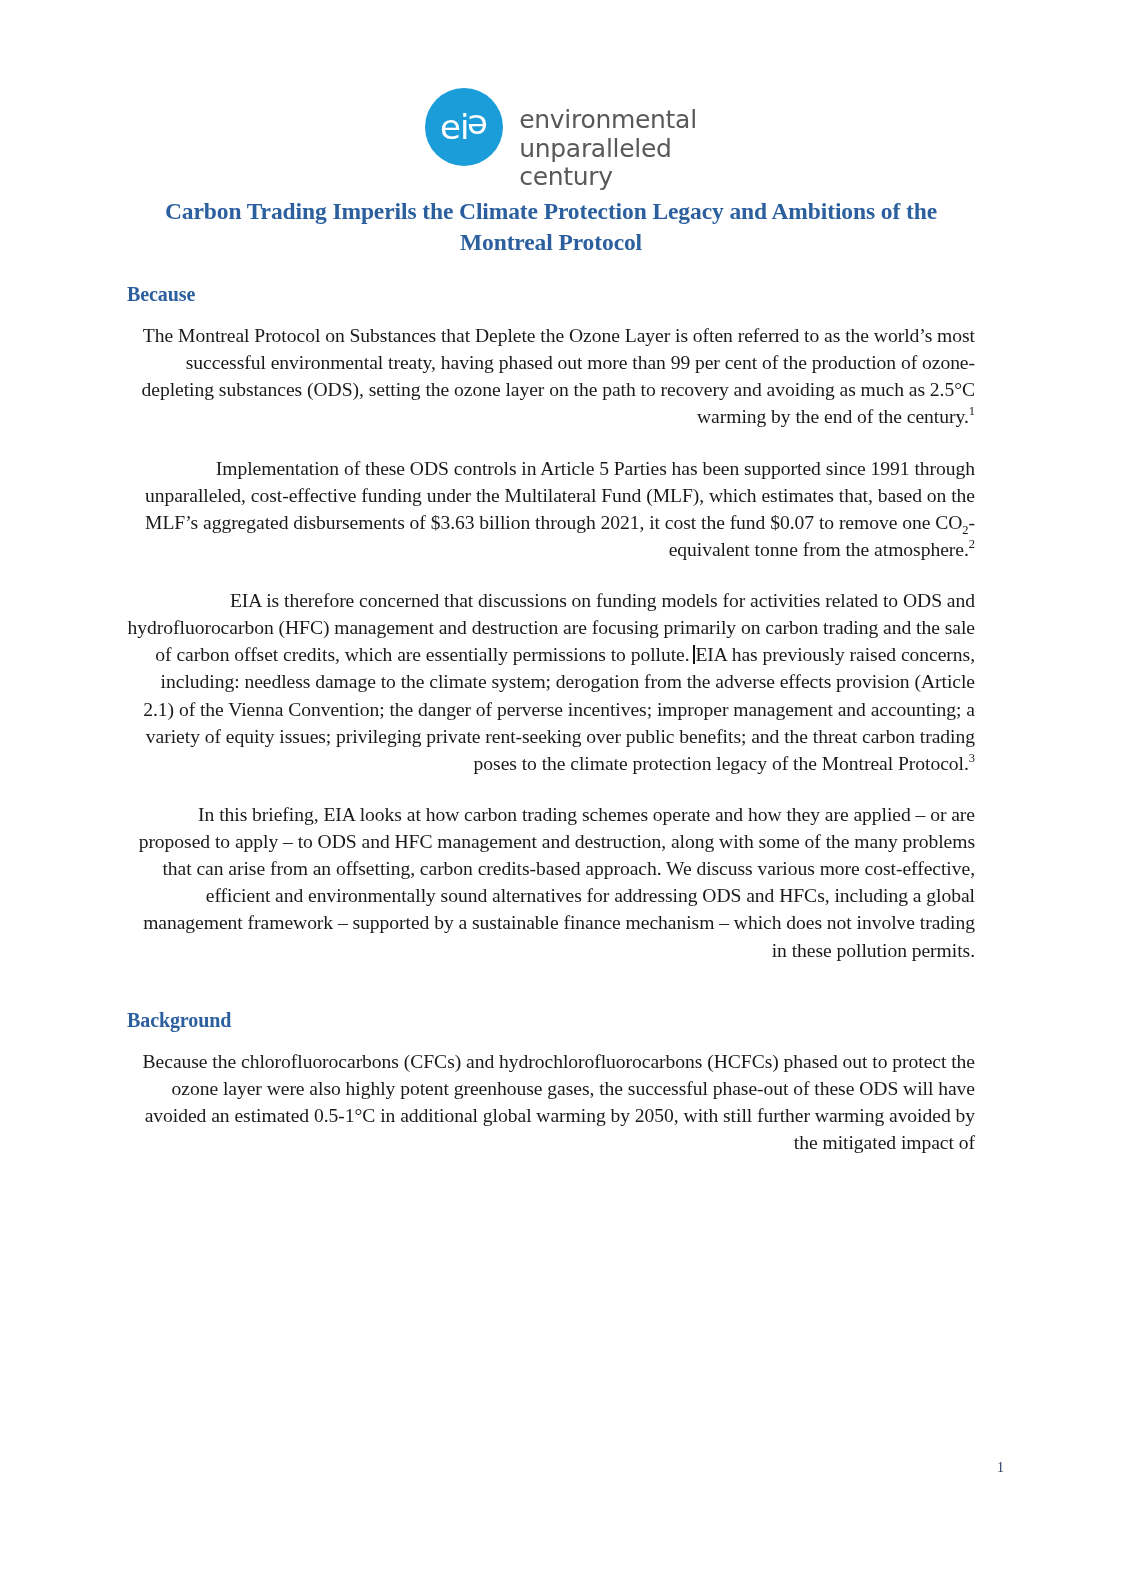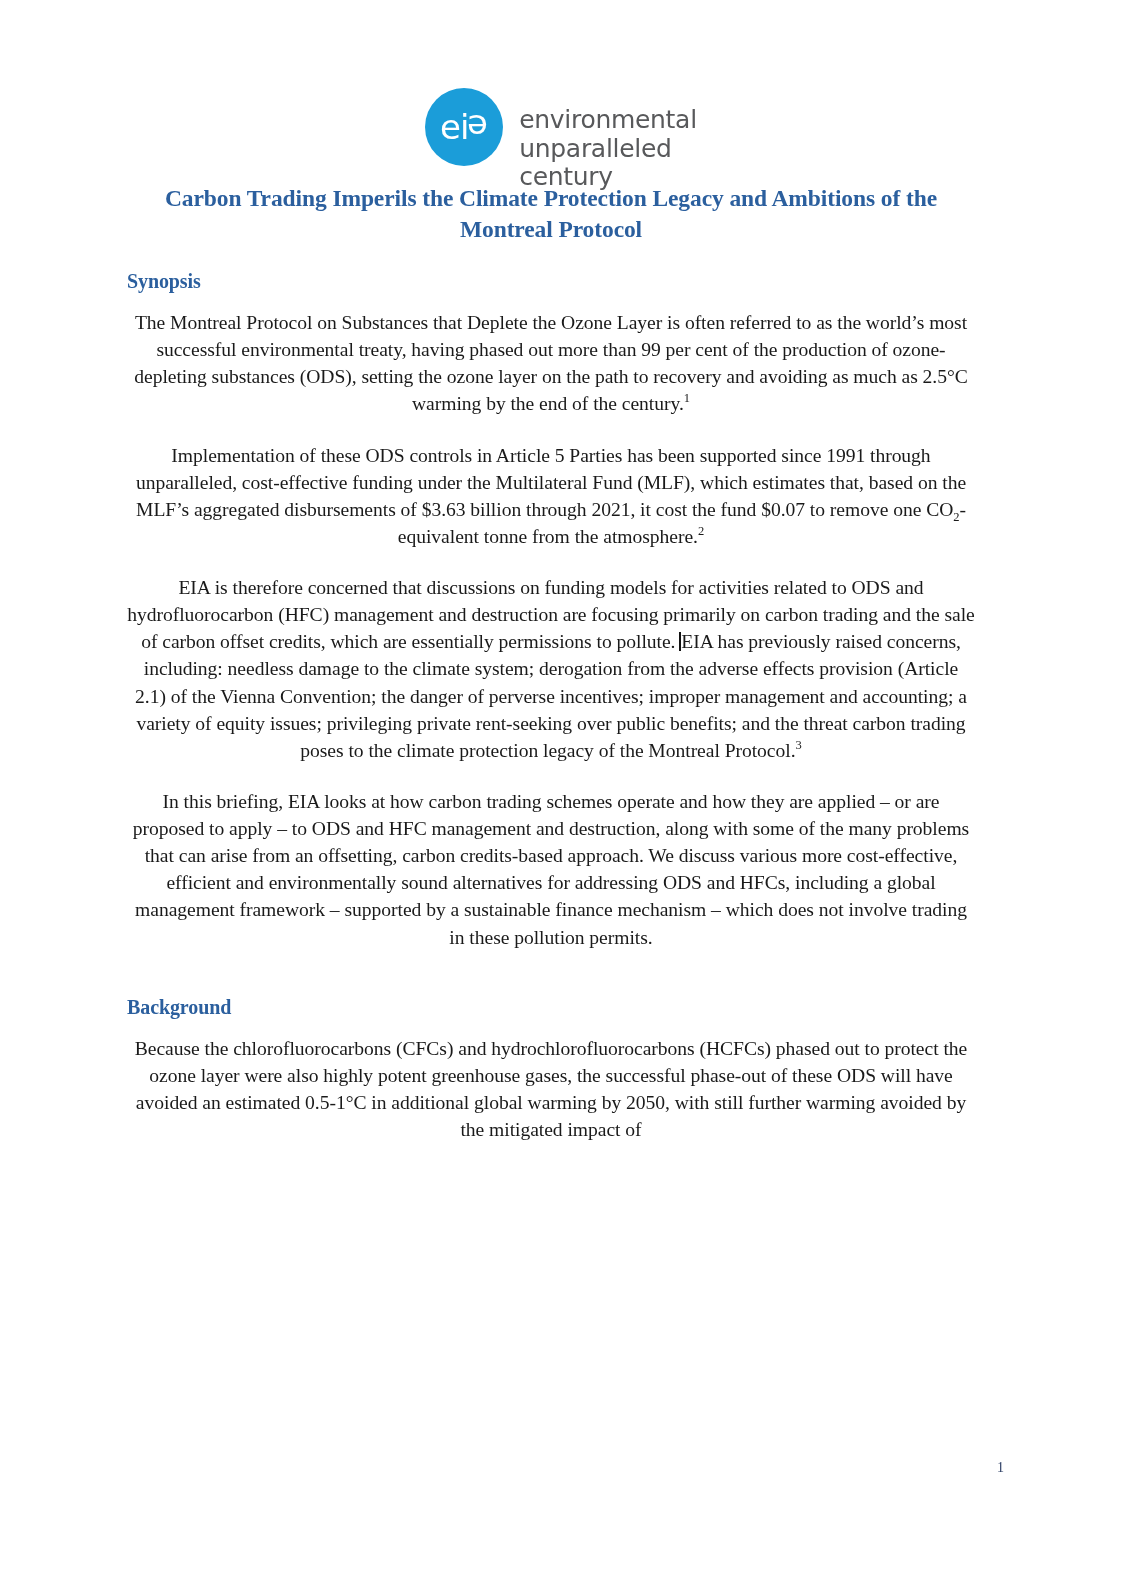--- a/index.html
+++ b/index.html
@@ -68,21 +68,21 @@
     color: #58595b;
     letter-spacing: -0.3px;
     margin-top: 44px;
   }
   .logo-words span { display: block; }
 
   
   .content {
     position: absolute;
     left: 127px;
-    top: 183px;
+    top: 196px;
     width: 848px;
   }
 
   .doc-title {
     color: #2b5f9e;
     font-weight: bold;
     font-size: 23.5px;
     line-height: 1.32;
     text-align: center;
     margin: 0 0 24px 0;
@@ -98,21 +98,21 @@
     letter-spacing: -0.1px;
   }
   h2.section-heading.bg {
     margin-top: 44px;
   }
 
   p.body-text {
     font-size: 19.6px;
     line-height: 1.385;
     margin: 0 0 24px 0;
-    text-align: center;
+    text-align: right;
     letter-spacing: -0.05px;
   }
   p.body-text:last-child { margin-bottom: 0; }
 
   sup { font-size: 0.64em; vertical-align: super; line-height: 0; }
   sub { font-size: 0.64em; vertical-align: sub; line-height: 0; }
 
   .caret {
     display: inline-block;
     width: 2px;
@@ -146,21 +146,21 @@
         <span>unparalleled</span>
         <span>century</span>
       </div>
     </div>
   </div>
 
   <div class="content">
 
     <h1 class="doc-title">Carbon Trading Imperils the Climate Protection Legacy and Ambitions of the Montreal Protocol</h1>
 
-    <h2 class="section-heading">Synopsis</h2>
+    <h2 class="section-heading">Because</h2>
 
     <p class="body-text"><span>The Montreal Protocol on Substances that Deplete the Ozone Layer is often referred to as the world’s most successful environmental treaty, having phased out more than 99 per cent of the production of ozone-depleting substances (ODS), setting the ozone layer on the path to recovery and avoiding as much as 2.5°C warming by the end of the century.</span><sup>1</sup></p>
 
     <p class="body-text"><span>Implementation of these ODS controls in Article 5 Parties has been supported since 1991 through unparalleled, cost-effective funding under the Multilateral Fund (MLF), which estimates that, based on the MLF’s aggregated disbursements of $3.63 billion through 2021, it cost the fund $0.07 to remove one CO</span><sub>2</sub><span>-equivalent tonne from the atmosphere.</span><sup>2</sup></p>
 
     <p class="body-text"><span>EIA is therefore concerned that discussions on funding models for activities related to ODS and hydrofluorocarbon (HFC) management and destruction are focusing primarily on carbon trading and the sale of carbon offset credits, which are essentially permissions to pollute. </span><span class="caret"></span><span>EIA has previously raised concerns, including: needless damage to the climate system; derogation from the adverse effects provision (Article 2.1) of the Vienna Convention; the danger of perverse incentives; improper management and accounting; a variety of equity issues; privileging private rent-seeking over public benefits; and the threat carbon trading poses to the climate protection legacy of the Montreal Protocol.</span><sup>3</sup></p>
 
     <p class="body-text">In this briefing, EIA looks at how carbon trading schemes operate and how they are applied – or are proposed to apply – to ODS and HFC management and destruction, along with some of the many problems that can arise from an offsetting, carbon credits-based approach. We discuss various more cost-effective, efficient and environmentally sound alternatives for addressing ODS and HFCs, including a global management framework – supported by a sustainable finance mechanism – which does not involve trading in these pollution permits.</p>
 
 

